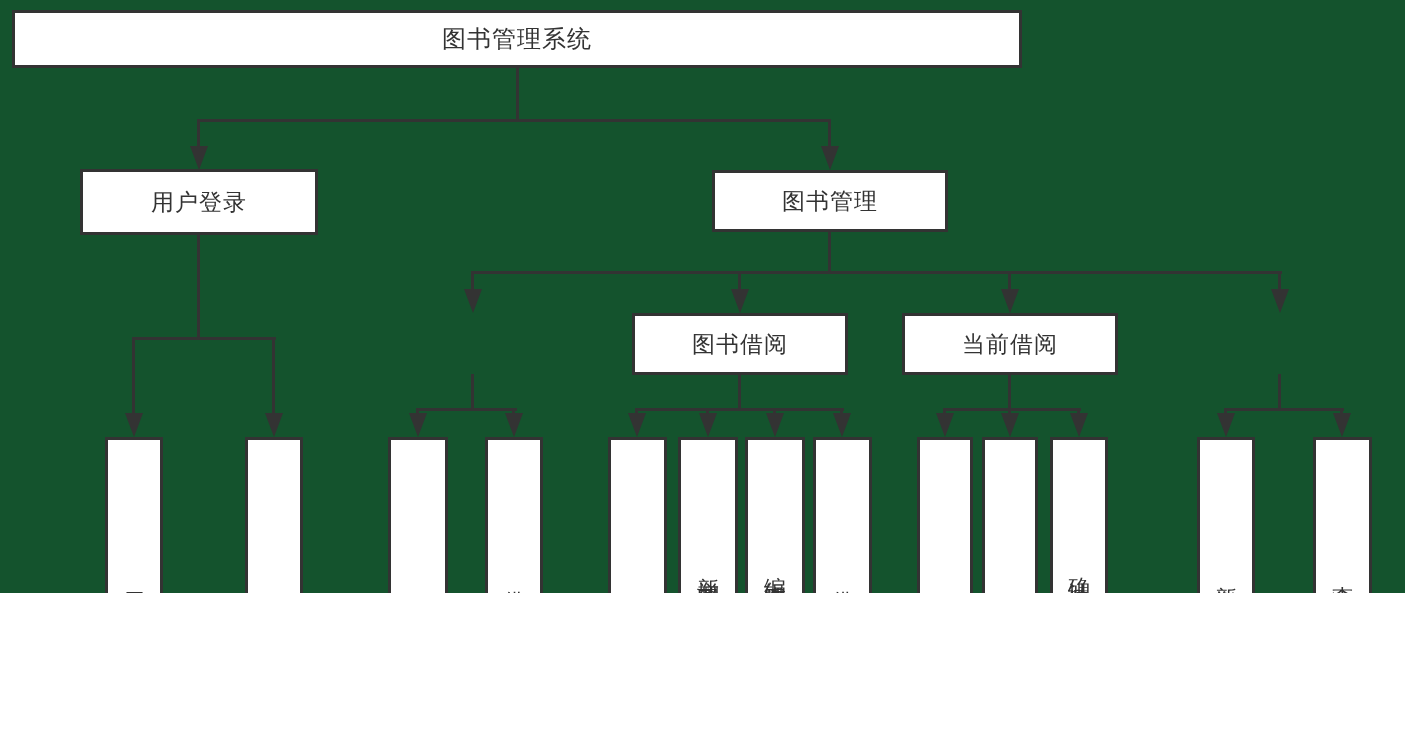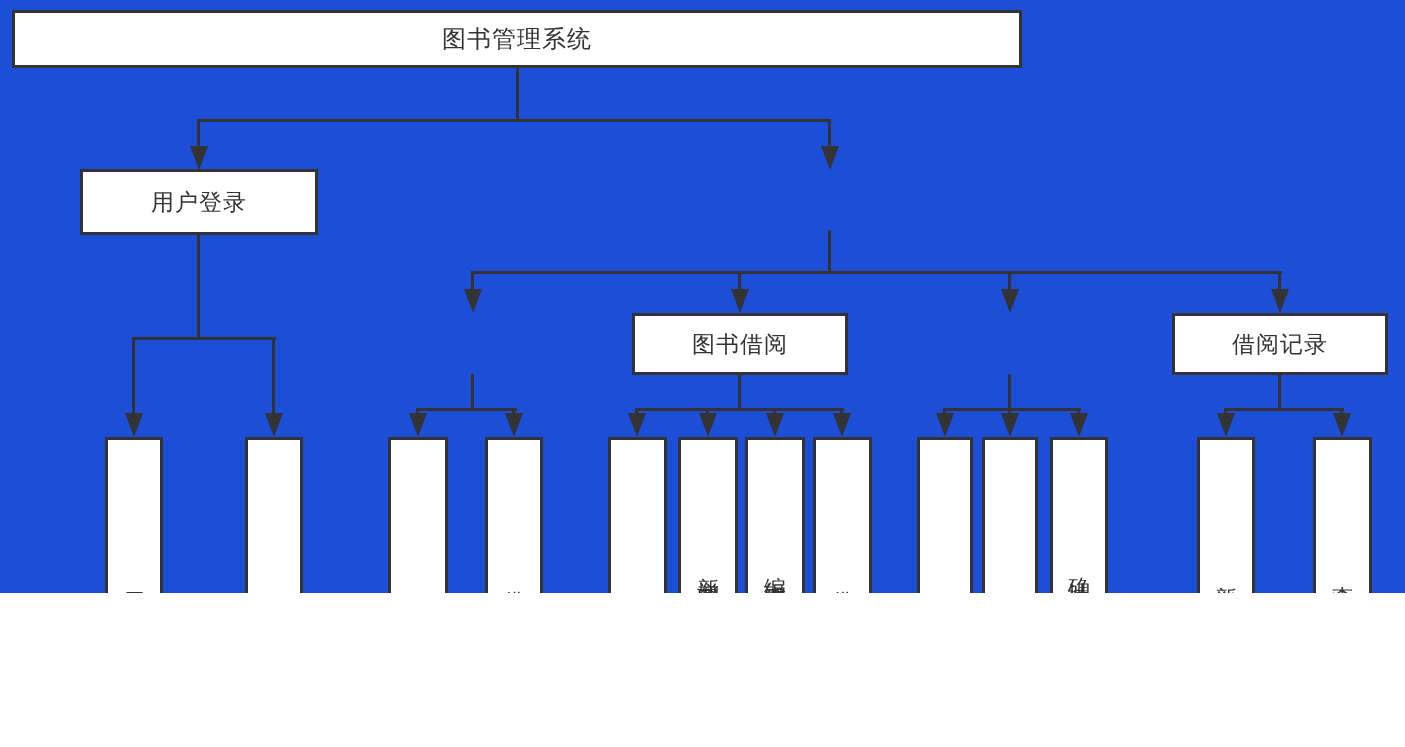--- a/index.html
+++ b/index.html
@@ -1,20 +1,20 @@
 <!DOCTYPE html>
 <html><head>
 <meta charset="utf-8">
 <style>
   html, body { margin: 0; padding: 0; background: #ffffff; }
   .canvas {
     position: relative;
     width: 1405px;
     height: 593px;
-    background: #1d4ed8;
+    background: #14532d;
     font-family: "Liberation Sans", sans-serif;
     overflow: hidden;
   }
   .box-h {
     position: absolute;
     box-sizing: border-box;
     border: 3px solid #333333;
     background: #ffffff;
     display: flex;
     align-items: center;
@@ -84,20 +84,23 @@
   <div class="vline" style="left:516px; top:67px; height:54px;"></div>
   <div class="hline" style="left:198px; top:119px; width:633px;"></div>
   <div class="vline" style="left:197px; top:119px; height:31px;"></div>
   <div class="arrow" style="left:190px; top:146px;"></div>
   <div class="vline" style="left:828px; top:119px; height:31px;"></div>
   <div class="arrow" style="left:821px; top:146px;"></div>
 
   <div class="box-h" style="left:80px; top:169px; width:238px; height:66px;">
     <span>用户登录</span>
   </div>
+  <div class="box-h" style="left:712px; top:170px; width:236px; height:62px;">
+    <span>图书管理</span>
+  </div>
 
   <div class="vline" style="left:197px; top:233px; height:107px;"></div>
   <div class="hline" style="left:132px; top:337px; width:144px;"></div>
   <div class="vline" style="left:132px; top:337px; height:78px;"></div>
   <div class="arrow" style="left:125px; top:413px;"></div>
   <div class="vline" style="left:272px; top:337px; height:78px;"></div>
   <div class="arrow" style="left:265px; top:413px;"></div>
 
   <div class="vline" style="left:828px; top:230px; height:44px;"></div>
   <div class="hline" style="left:471px; top:271px; width:811px;"></div>
@@ -106,22 +109,22 @@
   <div class="vline" style="left:738px; top:271px; height:21px;"></div>
   <div class="arrow" style="left:731px; top:289px;"></div>
   <div class="vline" style="left:1008px; top:271px; height:21px;"></div>
   <div class="arrow" style="left:1001px; top:289px;"></div>
   <div class="vline" style="left:1278px; top:271px; height:21px;"></div>
   <div class="arrow" style="left:1271px; top:289px;"></div>
 
   <div class="box-h" style="left:632px; top:313px; width:216px; height:62px;justify-content:center;">
     <span>图书借阅</span>
   </div>
-  <div class="box-h" style="left:1172px; top:313px; width:216px; height:62px;">
-    <span>借阅记录</span>
+  <div class="box-h" style="left:902px; top:313px; width:216px; height:62px;">
+    <span>当前借阅</span>
   </div>
 
   <div class="vline" style="left:471px; top:374px; height:37px;"></div>
   <div class="hline" style="left:417px; top:408px; width:100px;"></div>
   <div class="vline" style="left:416px; top:408px; height:10px;"></div>
   <div class="arrow" style="left:409px; top:413px;"></div>
   <div class="vline" style="left:512px; top:408px; height:10px;"></div>
   <div class="arrow" style="left:505px; top:413px;"></div>
 
   <div class="vline" style="left:738px; top:374px; height:37px;"></div>

